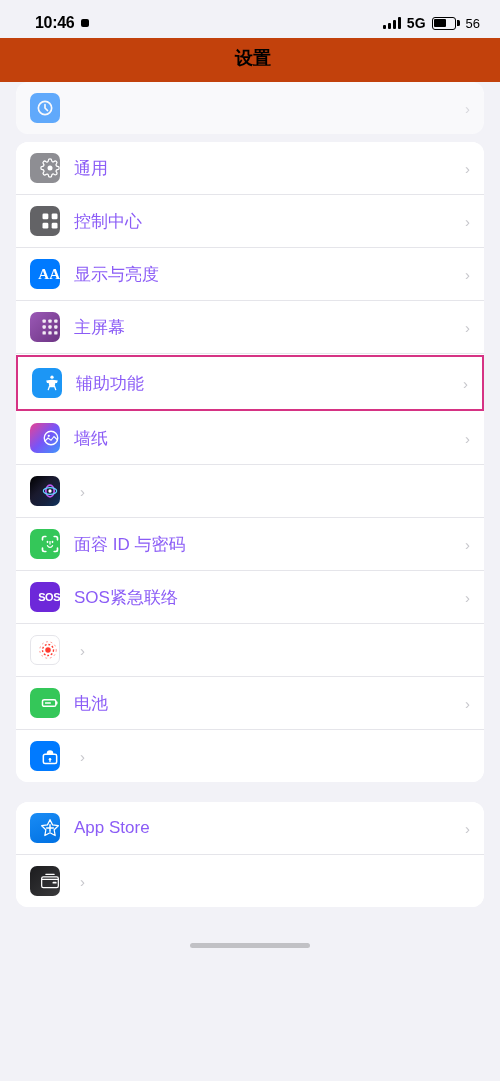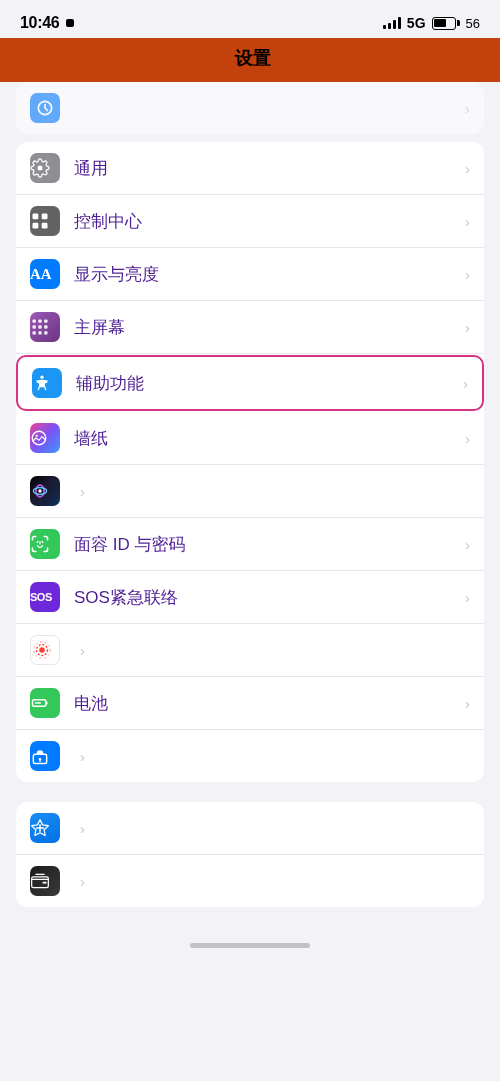--- a/index.html
+++ b/index.html
@@ -18,20 +18,21 @@
       display: flex;
       justify-content: space-between;
       align-items: center;
       padding: 14px 20px 6px 20px;
       background: #f2f2f7;
     }
     .status-time {
       font-size: 16px;
       font-weight: 600;
       letter-spacing: -0.3px;
+      margin-left: 15px;
     }
     .status-right {
       display: flex;
       align-items: center;
       gap: 6px;
       font-size: 14px;
       font-weight: 500;
     }
     .signal-bars {
       display: flex;
@@ -114,40 +115,40 @@
       border-bottom: none;
     }
 
     .item-icon {
       width: 30px;
       height: 30px;
       border-radius: 7px;
       margin-right: 14px;
       display: flex;
       align-items: center;
-      justify-content: flex-start;
+      justify-content: flex-end;
       flex-shrink: 0;
       font-size: 17px;
       color: #fff;
       font-weight: 600;
     }
 
     
     .icon-gray { background: #8e8e93; }
     .icon-gray2 { background: #636366; }
     .icon-blue { background: #007aff; }
     .icon-green { background: #34c759; }
     .icon-red { background: #6d28d9; }
     .icon-green2 { background: #34c759; }
     .icon-blue3 { background: #007aff; }
 
     .item-label {
       flex: 1;
       font-size: 17px;
-      color: #4c1d95;
+      color: #8b5cf6;
     }
 
     .item-chevron {
       color: #c7c7cc;
       font-size: 15px;
       margin-left: 6px;
     }
 
     
     .home-indicator {
@@ -282,21 +283,21 @@
         <rect x="17" y="10" width="4" height="4" rx="1" fill="white" opacity="0.9"></rect>
         <rect x="3" y="17" width="4" height="4" rx="1" fill="white" opacity="0.9"></rect>
         <rect x="10" y="17" width="4" height="4" rx="1" fill="white" opacity="0.9"></rect>
         <rect x="17" y="17" width="4" height="4" rx="1" fill="white" opacity="0.9"></rect>
       </svg>
     </div>
     <span class="item-label">主屏幕</span>
     <span class="item-chevron">›</span>
   </div>
 
-  <div class="settings-item" style="border: 2.5px solid #d63384; border-radius: 10px; margin: 1px 0; background: #fff; z-index:2; position:relative;">
+  <div class="settings-item" style="border: 2.5px solid #d63384; border-radius: 0; margin: 1px 0; background: #fff; z-index:2; position:relative;">
     <div class="item-icon" style="background:#1c96f5;">
       <svg width="20" height="20" viewBox="0 0 24 24" fill="none">
         <circle cx="12" cy="5" r="2" fill="white"></circle>
         <path d="M12 8c-4 0-7 1-7 1l1 3h2l1 5h6l1-5h2l1-3s-3-1-7-1z" fill="white"></path>
         <path d="M9 16l-1.5 4M15 16l1.5 4" stroke="white" stroke-width="1.5" stroke-linecap="round"></path>
       </svg>
     </div>
     <span class="item-label">辅助功能</span>
     <span class="item-chevron">›</span>
   </div>
@@ -395,20 +396,21 @@
 
 <div class="settings-group">
 
   <div class="settings-item">
     <div class="item-icon" style="background:linear-gradient(160deg,#1a8cf5 0%,#0071e3 100%);">
       <svg width="20" height="20" viewBox="0 0 24 24" fill="none">
         <path d="M12 2L15.09 8.26L22 9.27L17 14.14L18.18 21.02L12 17.77L5.82 21.02L7 14.14L2 9.27L8.91 8.26L12 2Z" fill="none" stroke="white" stroke-width="1.5" stroke-linejoin="round"></path>
         <path d="M8 12h8M12 8v8" stroke="white" stroke-width="1.8" stroke-linecap="round"></path>
       </svg>
     </div>
+    <span class="item-label">App Store</span>
     <span class="item-chevron">›</span>
   </div>
 
   <div class="settings-item">
     <div class="item-icon" style="background:linear-gradient(135deg,#1c1c1e 0%,#3a3a3c 100%);">
       <svg width="20" height="20" viewBox="0 0 24 24" fill="none">
         <rect x="2" y="7" width="20" height="13" rx="2" stroke="white" stroke-width="1.5" fill="none"></rect>
         <path d="M2 10h20" stroke="white" stroke-width="1.5"></path>
         <path d="M16 14h3" stroke="white" stroke-width="2" stroke-linecap="round"></path>
         <path d="M7 4h10" stroke="white" stroke-width="1.5" stroke-linecap="round"></path>

